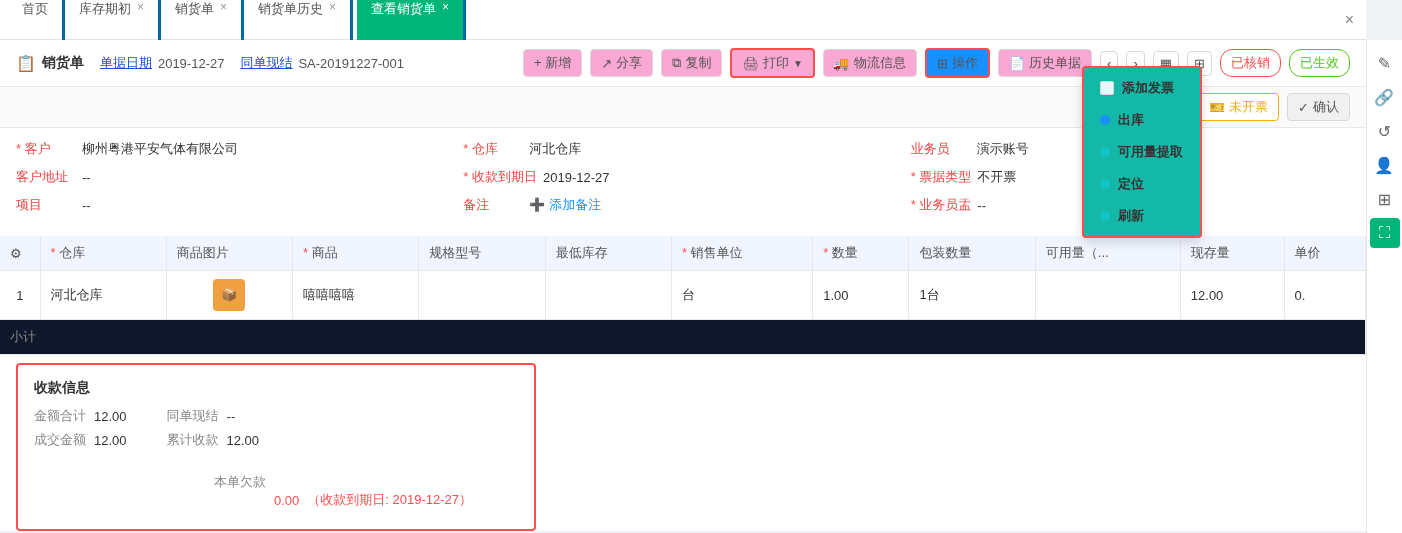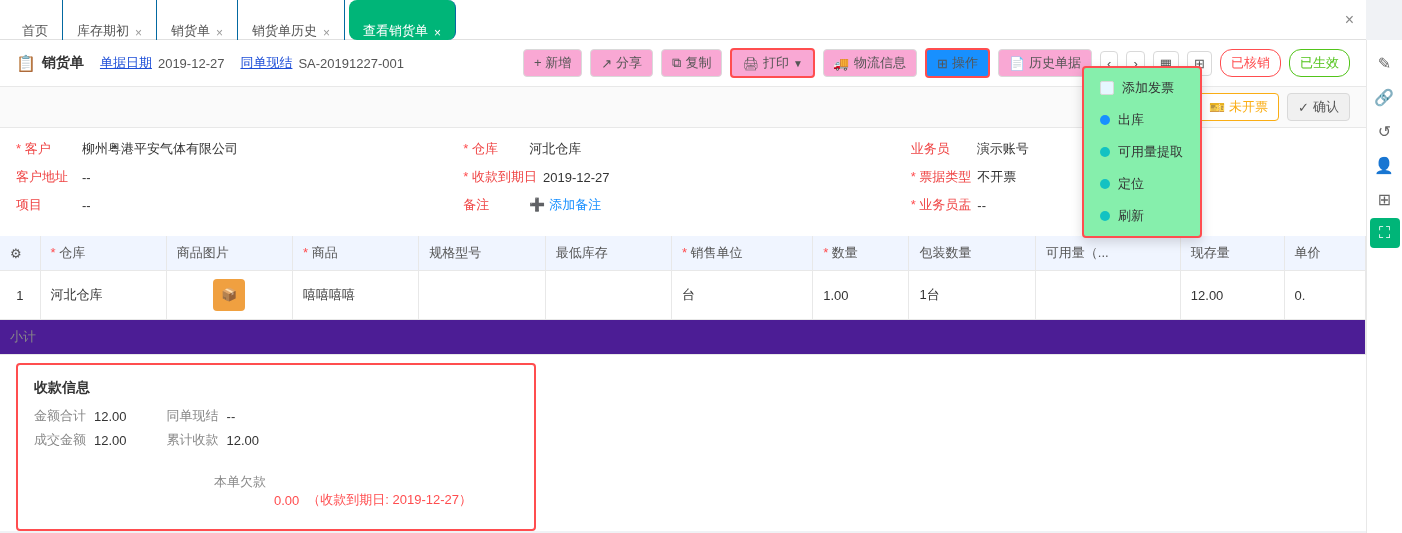--- a/index.html
+++ b/index.html
@@ -5,27 +5,27 @@
     * { box-sizing: border-box; margin: 0; padding: 0; }
     body { font-family: 'Microsoft YaHei', '微软雅黑', Arial, sans-serif; font-size: 13px; background: #f0f2f5; color: #333; }
 
     
     .tab-bar {
       display: flex; align-items: center; background: #fff;
       border-bottom: 1px solid #e0e0e0; padding: 0 8px;
       height: 40px; position: relative;
     }
     .tab-item {
-      display: flex; align-items: flex-end; padding: 0 14px;
+      display: flex; align-items: flex-start; padding: 0 14px;
       height: 40px; cursor: pointer; font-size: 13px;
-      border-right: 1px solid #0369a1; color: #555;
+      border-right: 3px solid #0369a1; color: #555;
       white-space: nowrap;
     }
     .tab-item.highlight {
-      background: #00b578; color: #fff; border-radius: 8px; margin: 0 4px;
+      background: #00b578; color: #fff; border-radius: 0; margin: 0 4px;
     }
     .tab-close {
       margin-left: 6px; color: #999; font-size: 12px; cursor: pointer;
     }
     .tab-bar-close {
       position: absolute; right: 12px; font-size: 16px; cursor: pointer; color: #888;
     }
 
     
     .main-content {
@@ -97,21 +97,21 @@
     .data-table th {
       background: #f0f5ff; padding: 8px 10px; text-align: left;
       border-bottom: 1px solid #e8e8e8; border-right: 1px solid #e8e8e8;
       color: #555; font-weight: normal; white-space: nowrap;
     }
     .data-table th.required::before { content: '* '; color: #ff4d4f; }
     .data-table td {
       padding: 8px 10px; border-bottom: 1px solid #e8e8e8;
       border-right: 1px solid #e8e8e8; white-space: nowrap;
     }
-    .subtotal-row td { background: #4c1d95; color: #888; }
+    .subtotal-row td { background: #0f172a; color: #888; }
     .settings-col { width: 40px; text-align: center; }
 
     
     .summary-section {
       padding: 14px 16px; background: #fff;
       border: 2px solid #ff4d4f; margin: 8px 16px;
       border-radius: 4px; max-width: 520px;
     }
     .summary-title {
       font-size: 14px; font-weight: bold; margin-bottom: 10px;
@@ -122,23 +122,23 @@
     .summary-item {
       display: flex; align-items: center; gap: 8px;
     }
     .summary-label { color: #888; }
     .summary-value { color: #333; }
     .summary-value.red { color: #ff4d4f; margin-top: 36px; }
 
     
     .dropdown-overlay {
       position: absolute; top: 66px; right: 200px;
-      background: #86efac; border: 2px solid #ff4d4f;
+      background: #14b8a6; border: 2px solid #ff4d4f;
       border-radius: 4px; box-shadow: 0 4px 12px rgba(0,0,0,0.15);
-      z-index: 100; min-width: 120px; padding: 4px 0;
+      z-index: 100; min-width: 120px; padding: 4px 0; font-weight: bold;
     }
     .dropdown-item {
       display: flex; align-items: center; gap: 8px;
       padding: 7px 16px; cursor: pointer; font-size: 13px; color: #333;
     }
     .dot { width: 10px; height: 10px; border-radius: 50%; display: inline-block; }
     .dot-blue { background: #1890ff; }
     .dot-cyan { background: #13c2c2; }
     .checkbox-icon { width: 14px; height: 14px; border: 1px solid #d9d9d9; border-radius: 2px; display: inline-block; background: #e6f7ff; }
 

